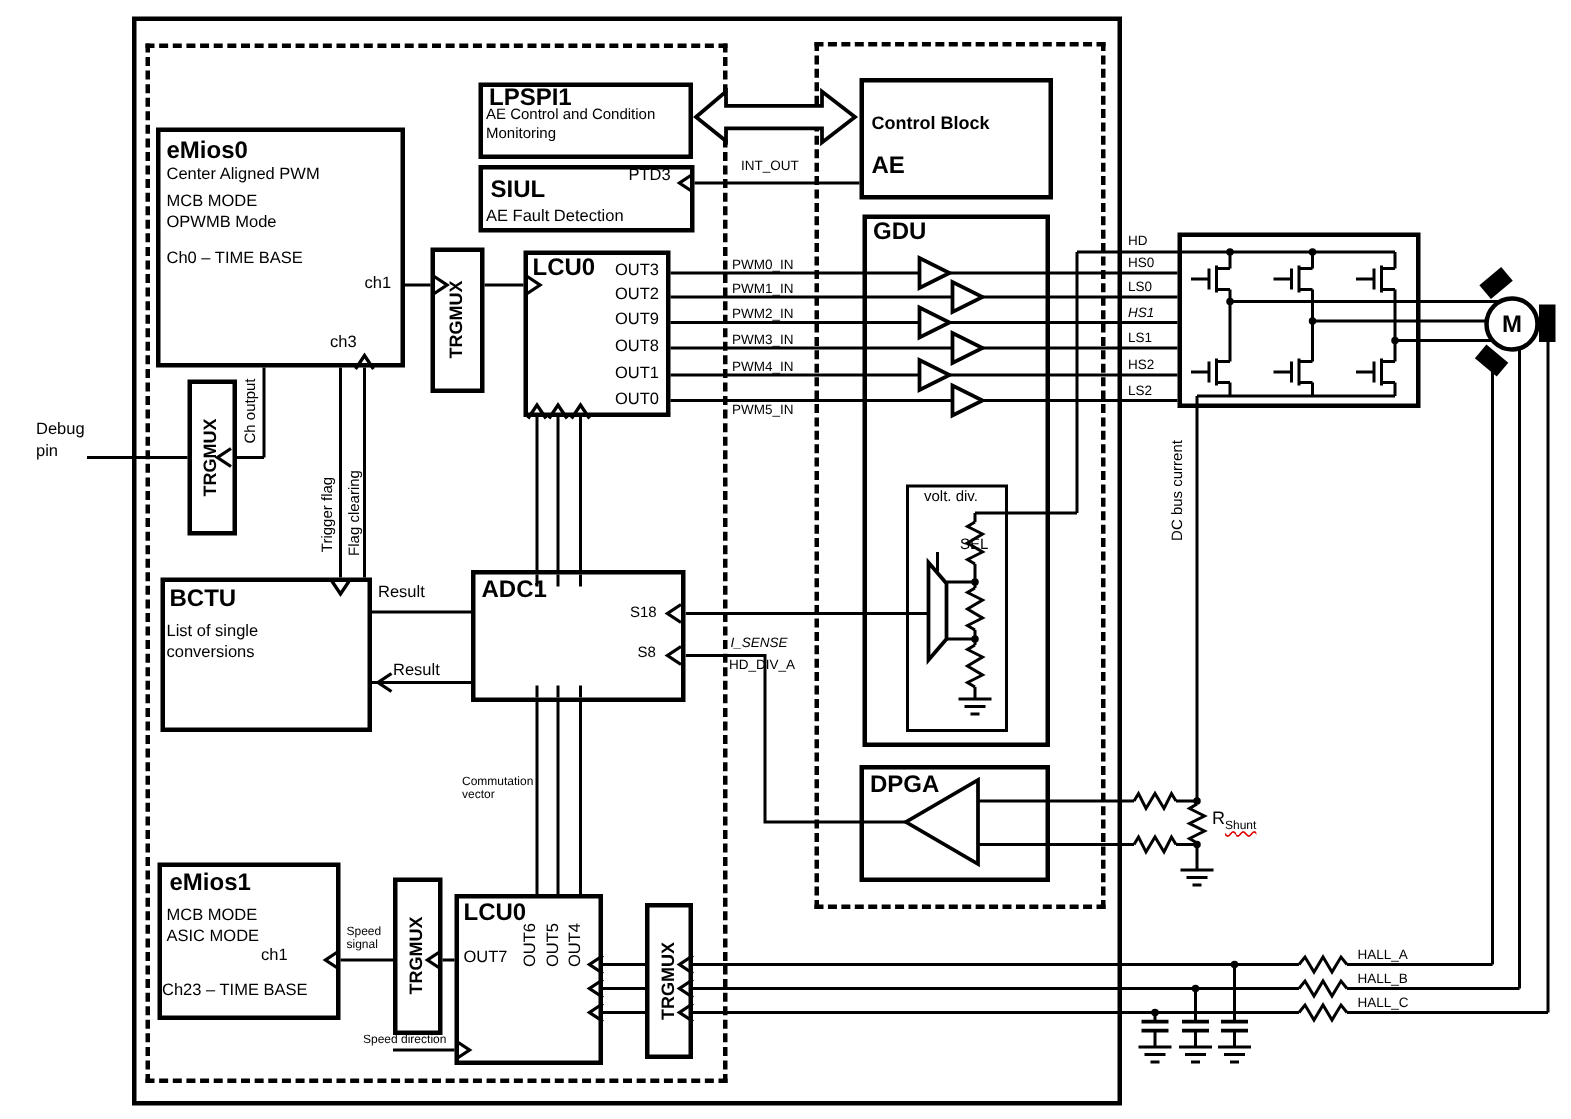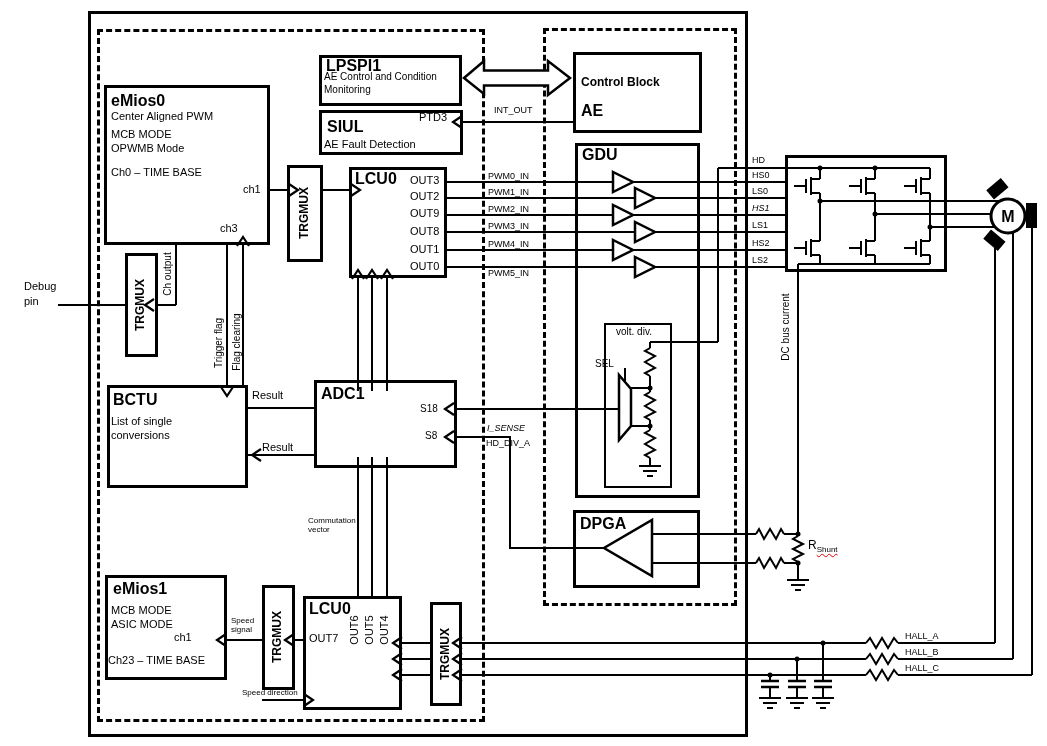--- a/index.html
+++ b/index.html
@@ -224,21 +224,21 @@
   <div class="lbl f10" style="left:324px;top:84px;">Monitoring</div>
   <div class="lbl b f13" style="left:327px;top:118px;">SIUL</div>
   <div class="lbl f11" style="left:419px;top:111px;">PTD3</div>
   <div class="lbl f11" style="left:324px;top:138px;">AE Fault Detection</div>
   <div class="lbl f9" style="left:494px;top:105px;">INT_OUT</div>
 
   <div class="lbl b f13" style="left:581px;top:58px;margin-top:44px;">AE</div>
   <div class="lbl b f12" style="left:581px;top:76px;">Control Block</div>
   <div class="lbl b f13" style="left:582px;top:146px;">GDU</div>
   <div class="lbl f10" style="left:616px;top:326px;">volt. div.</div>
-  <div class="lbl f10" style="left:595px;top:358px;">SEL</div>
+  <div class="lbl f10" style="left:640px;top:358px;">SEL</div>
   <div class="lbl b f13" style="left:580px;top:515px;">DPGA</div>
 
   <div class="lbl f9" style="left:488px;top:171px;">PWM0_IN</div>
   <div class="lbl f9" style="left:488px;top:187px;">PWM1_IN</div>
   <div class="lbl f9" style="left:488px;top:204px;">PWM2_IN</div>
   <div class="lbl f9" style="left:488px;top:221px;">PWM3_IN</div>
   <div class="lbl f9" style="left:488px;top:239px;">PWM4_IN</div>
   <div class="lbl f9" style="left:488px;top:268px;">PWM5_IN</div>
 
   <div class="lbl f9" style="left:752px;top:155px;">HD</div>

